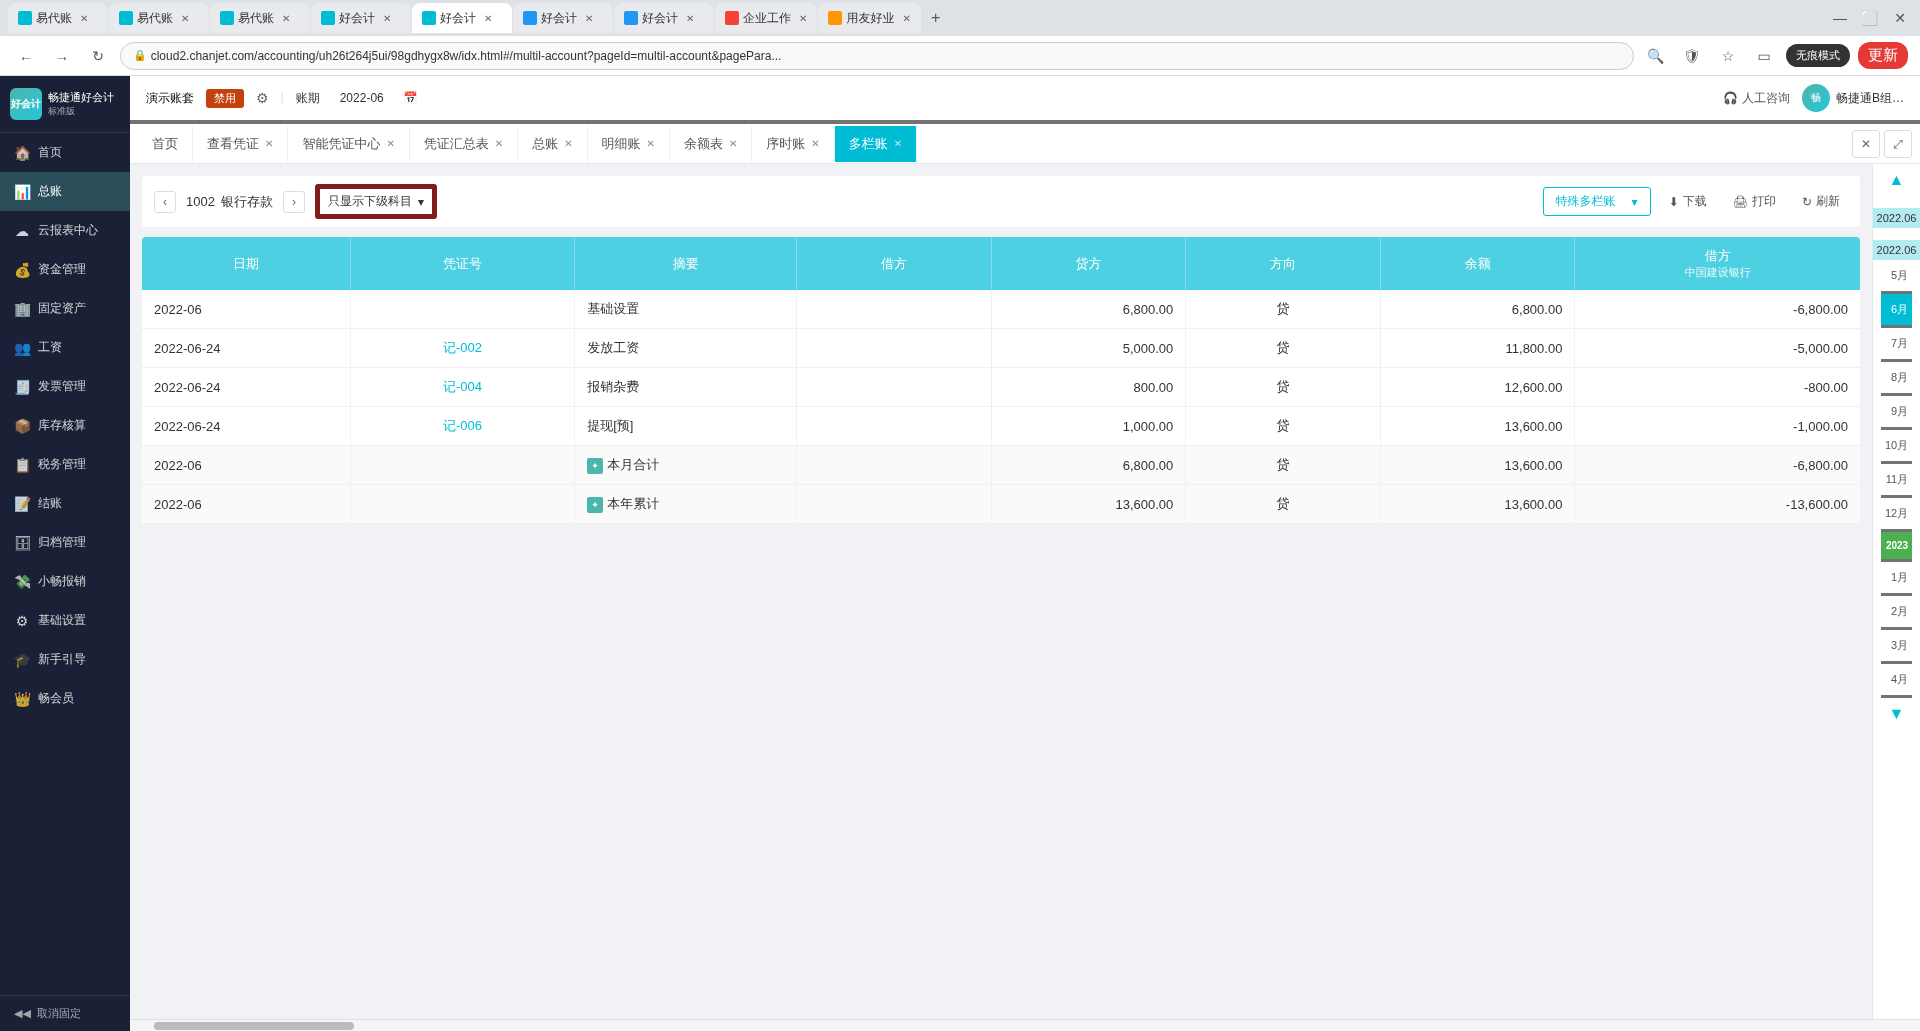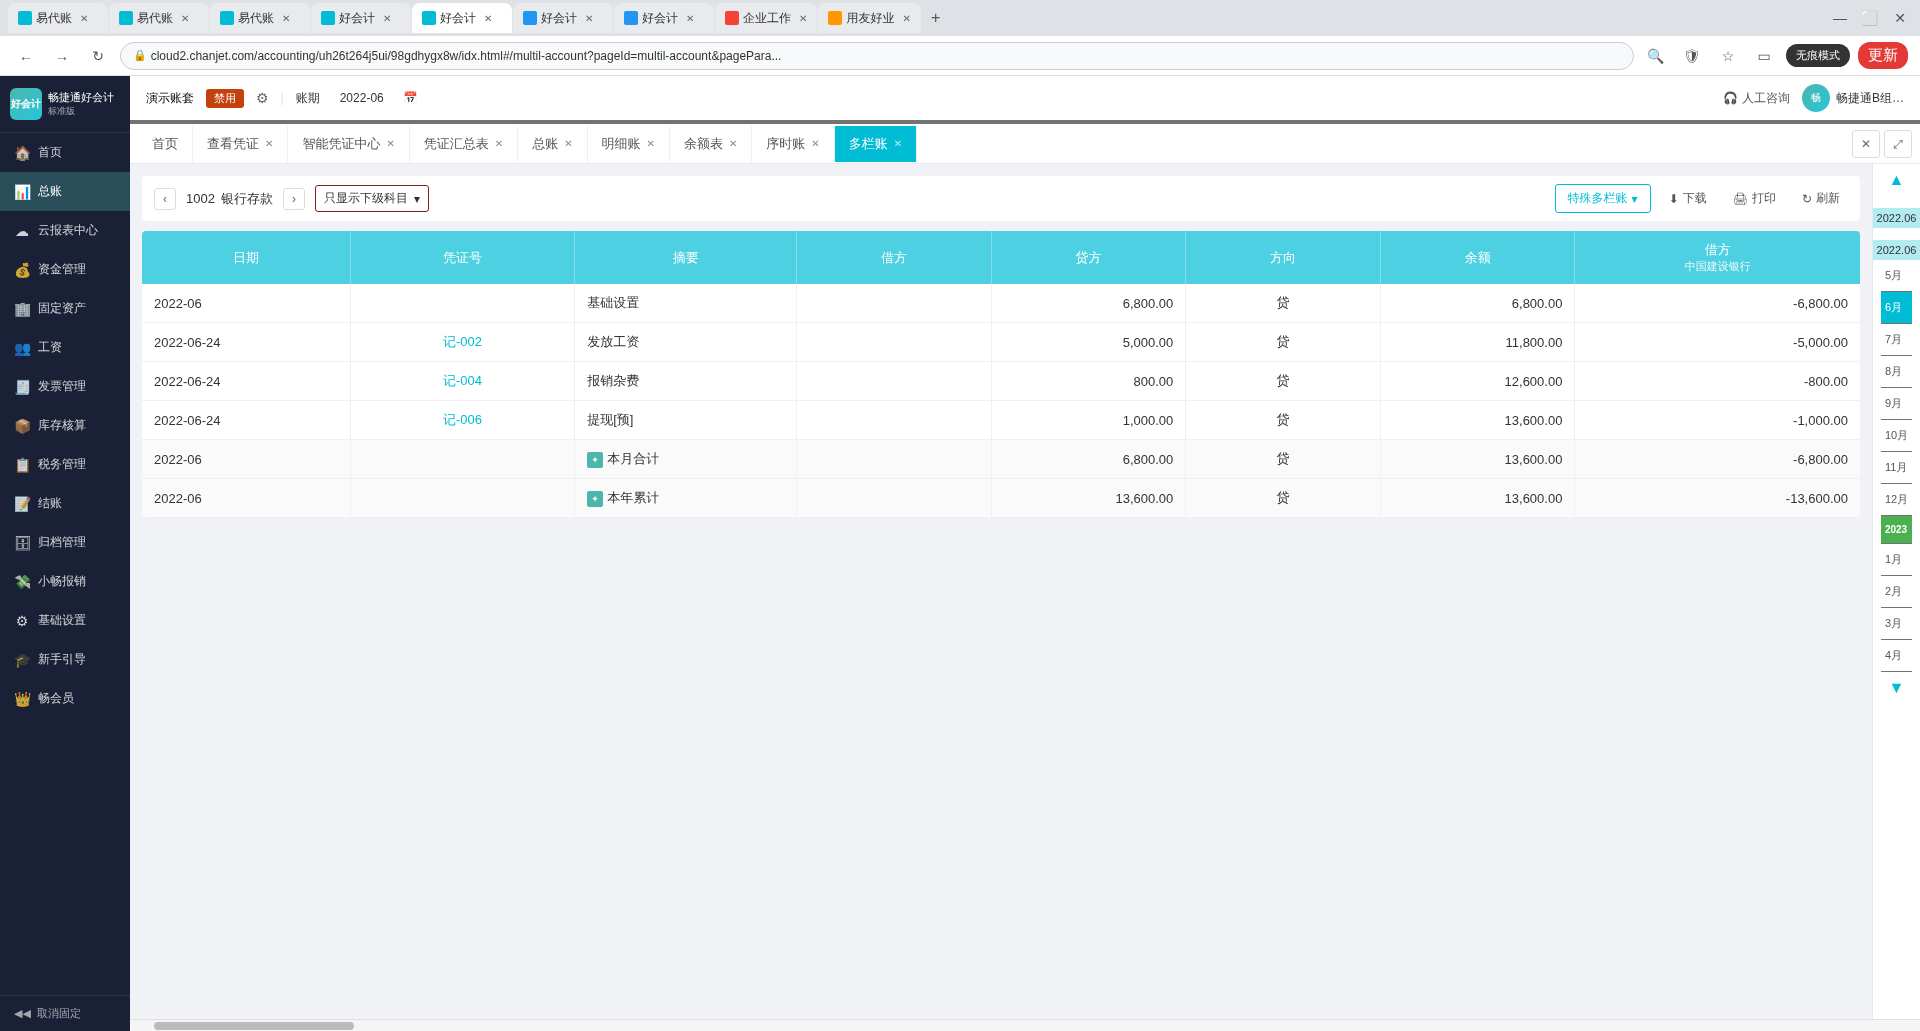--- a/index.html
+++ b/index.html
@@ -66,23 +66,23 @@
     
     .page-content { flex: 1; display: flex; overflow: hidden; }
 
     
     .ledger-area { flex: 1; padding: 12px; overflow: auto; display: flex; flex-direction: column; gap: 10px; }
 
     
     .ledger-toolbar { display: flex; align-items: center; gap: 10px; background: #fff; padding: 8px 12px; border-radius: 4px; }
     .nav-arrow { width: 22px; height: 22px; display: flex; align-items: center; justify-content: center; border: 1px solid #ddd; border-radius: 3px; cursor: pointer; color: #666; font-size: 12px; }
     .account-selector { display: flex; align-items: center; gap: 6px; font-size: 13px; color: #333; font-weight: 500; cursor: pointer; }
-    .filter-select { display: flex; align-items: center; gap: 6px; border: 1px solid #7f1d1d; border-radius: 3px; padding: 4px 8px; font-size: 12px; color: #333; cursor: pointer; }
+    .filter-select { display: flex; align-items: center; gap: 6px; border: 5px solid #7f1d1d; border-radius: 3px; padding: 4px 8px; font-size: 12px; color: #333; cursor: pointer; }
     .toolbar-right { margin-left: auto; display: flex; align-items: center; gap: 10px; }
-    .btn-special { border: 1px solid #00bcd4; color: #00bcd4; border-radius: 3px; padding: 5px 12px; font-size: 12px; cursor: pointer; display: flex; align-items: center; gap: 4px; background: #fff; }
+    .btn-special { border: 1px solid #00bcd4; color: #00bcd4; border-radius: 3px; padding: 5px 12px; font-size: 12px; cursor: pointer; display: flex; align-items: center; gap: 16px; background: #fff; }
     .btn-action { color: #555; font-size: 12px; cursor: pointer; display: flex; align-items: center; gap: 4px; padding: 5px 8px; }
 
     
     .ledger-table { background: #fff; border-radius: 4px; overflow: hidden; }
     .table-wrap { overflow-x: auto; }
     table { width: 100%; border-collapse: collapse; }
     thead tr { background: #4dd0e1; color: #fff; }
     thead th { padding: 10px 29px; text-align: center; font-size: 13px; font-weight: normal; border-right: 1px solid rgba(255,255,255,0.3); white-space: nowrap; }
     thead th:last-child { border-right: none; }
     .th-sub { font-size: 11px; opacity: 0.9; }
@@ -92,21 +92,21 @@
     .td-voucher { color: #00bcd4; cursor: pointer; }
     .td-right { text-align: right; }
     .td-left { text-align: left; }
     .row-summary td { background: #fafafa; }
     .summary-icon { display: inline-flex; align-items: center; justify-content: center; width: 16px; height: 16px; background: #4db6ac; color: #fff; font-size: 9px; border-radius: 2px; margin-right: 4px; }
 
     
     .calendar-panel { width: 48px; background: #fff; border-left: 1px solid #e8e8e8; display: flex; flex-direction: column; align-items: center; overflow-y: auto; }
     .calendar-panel::-webkit-scrollbar { width: 0; }
     .cal-header { background: #b2ebf2; width: 100%; text-align: center; padding: 4px 0; font-size: 11px; color: #333; margin-top: 12px; }
-    .cal-item { width: 100%; text-align: left; padding: 8px 4px; font-size: 11px; color: #555; cursor: pointer; border-bottom: 1px solid #737373; }
+    .cal-item { width: 100%; text-align: right; padding: 8px 4px; font-size: 11px; color: #555; cursor: pointer; border-bottom: 3px solid #737373; }
     .cal-item.active { background: #00bcd4; color: #fff; border-radius: 0; }
     .cal-item.year-marker { background: #4caf50; color: #fff; font-size: 10px; font-weight: bold; }
     .cal-arrow { width: 32px; height: 32px; display: flex; align-items: center; justify-content: center; color: #00bcd4; font-size: 16px; cursor: pointer; }
 
     
     .bottom-scroll { height: 12px; background: #f5f5f5; border-top: 1px solid #e0e0e0; display: flex; align-items: center; padding: 0 4px; }
     .scroll-thumb { height: 8px; width: 200px; background: #bbb; border-radius: 4px; margin-left: 20px; }
 
     .settings-icon { font-size: 14px; color: #666; cursor: pointer; }
     .period-icon { font-size: 12px; color: #666; cursor: pointer; }

